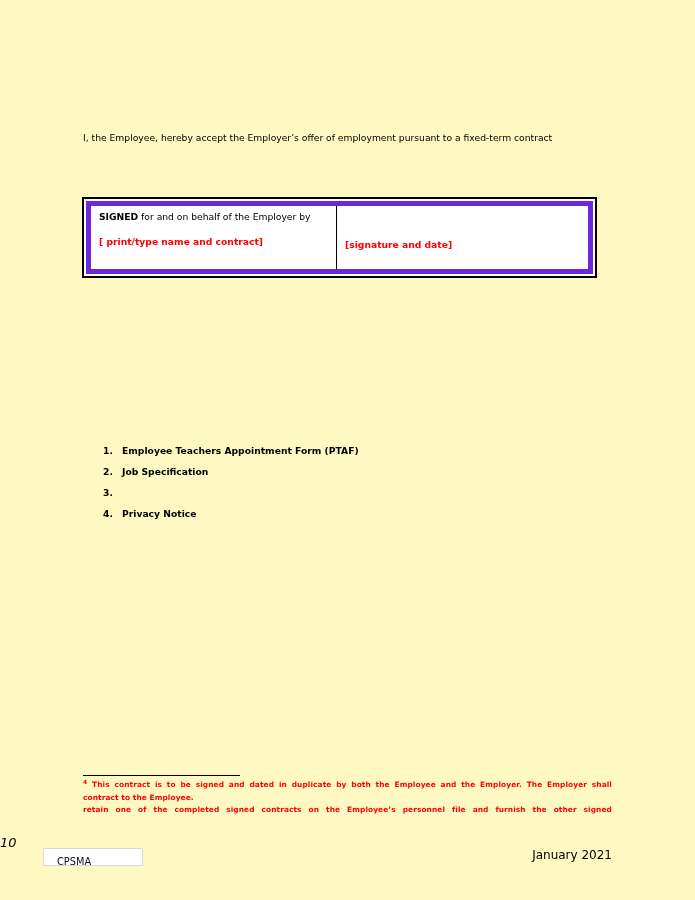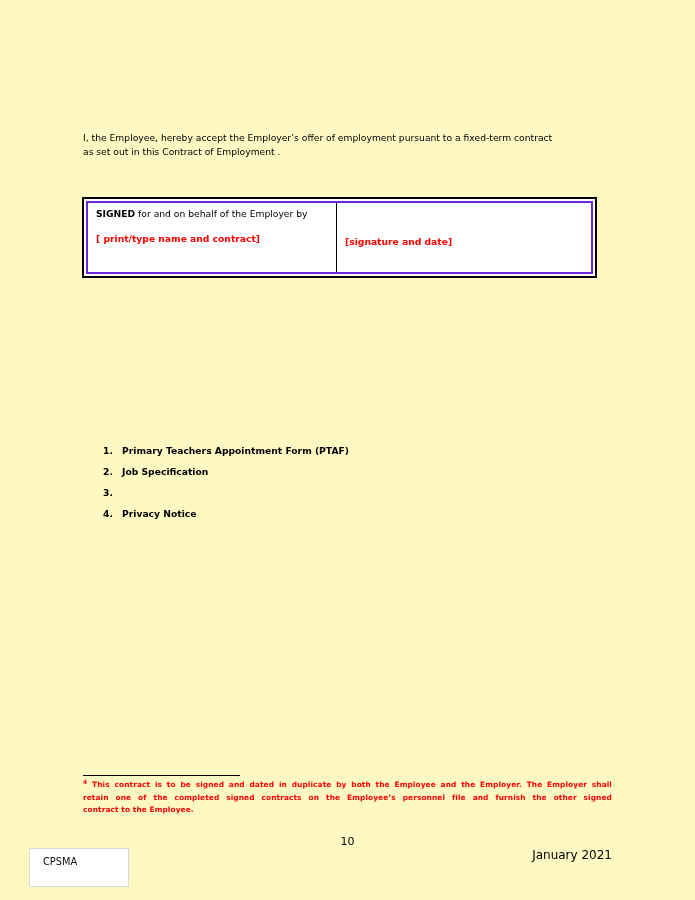--- a/index.html
+++ b/index.html
@@ -30,21 +30,21 @@
   .sig-table {
     position: absolute;
     left: 82px;
     width: 515px;
     height: 81px;
     border: 2px solid #000000;
     padding: 2px;
     background: #ffffff;
   }
   .sig-table-inner {
-    border: 2px solid #6d28d9;
+    border: 5px solid #6d28d9;
     height: 100%;
     display: flex;
   }
   .cell-left {
     width: 49.5%;
     border-right: 1px solid #000000;
     padding: 4px 8px 0 8px;
   }
   .cell-right {
     width: 50.5%;
@@ -97,29 +97,30 @@
     letter-spacing: 0.1px;
   }
   .fn-justify { text-align: justify; text-align-last: justify; }
   .fn-line sup { font-size: 6px; vertical-align: super; line-height: 0; }
 
   
   .page-number {
     position: absolute;
     left: 0; right: 0;
     top: 835px;
-    text-align: center;
-    font-size: 11px;
+    text-align: left;
+    font-size: 13px;
+    font-style: italic;
   }
   .footer-left-box {
     position: absolute;
-    left: 29px;
+    left: 43px;
     top: 848px;
     width: 100px;
-    height: 39px;
+    height: 18px;
     border: 1px solid #d9d9d9;
     background: #ffffff;
     font-size: 9.8px;
     line-height: 25px;
     padding-left: 13px;
     color: #111111;
   }
   .footer-right {
     position: absolute;
     right: 83px;
@@ -128,60 +129,59 @@
     color: #000000;
   }
 </style>
 </head>
 <body>
 
 <div class="page">
 
   <div class="intro">
     <div class="line">I, the Employee, hereby accept the Employer’s offer of employment pursuant to a fixed-term contract</div>
-    <div class="line">as set out in this Contract of Employment .</div>
   </div>
 
   <div class="sig-table" style="top:197px;">
     <div class="sig-table-inner">
       <div class="cell-left">
         <div class="sig-line">
           <b>SIGNED</b><span> for and on behalf of the Employer by</span>
         </div>
         <div class="red-field">[ print/type name and contract]</div>
       </div>
       <div class="cell-right">
         <div class="red-field">[signature and date]</div>
       </div>
     </div>
   </div>
 
 
   <div class="attachments">
     <div class="att-item">
       <span class="att-num">1.</span>
-      <span class="att-text">Primary Teachers Appointment Form (PTAF)</span>
+      <span class="att-text">Employee Teachers Appointment Form (PTAF)</span>
     </div>
     <div class="att-item">
       <span class="att-num">2.</span>
       <span class="att-text">Job Specification</span>
     </div>
     <div class="att-item">
       <span class="att-num">3.</span>
     </div>
     <div class="att-item">
       <span class="att-num">4.</span>
       <span class="att-text">Privacy Notice</span>
     </div>
   </div>
 
   <div class="footnote">
     <div class="fn-rule"></div>
     <div class="fn-line fn-justify"><sup>4</sup> <span>This contract is to be signed and dated in duplicate by both the Employee and the Employer. The Employer shall</span></div>
+    <div class="fn-line">contract to the Employee.</div>
     <div class="fn-line fn-justify">retain one of the completed signed contracts on the Employee’s personnel file and furnish the other signed</div>
-    <div class="fn-line">contract to the Employee.</div>
   </div>
 
   <div class="page-number">10</div>
   <div class="footer-left-box">CPSMA</div>
   <div class="footer-right">January 2021</div>
 
 </div>
 
 </body></html>

